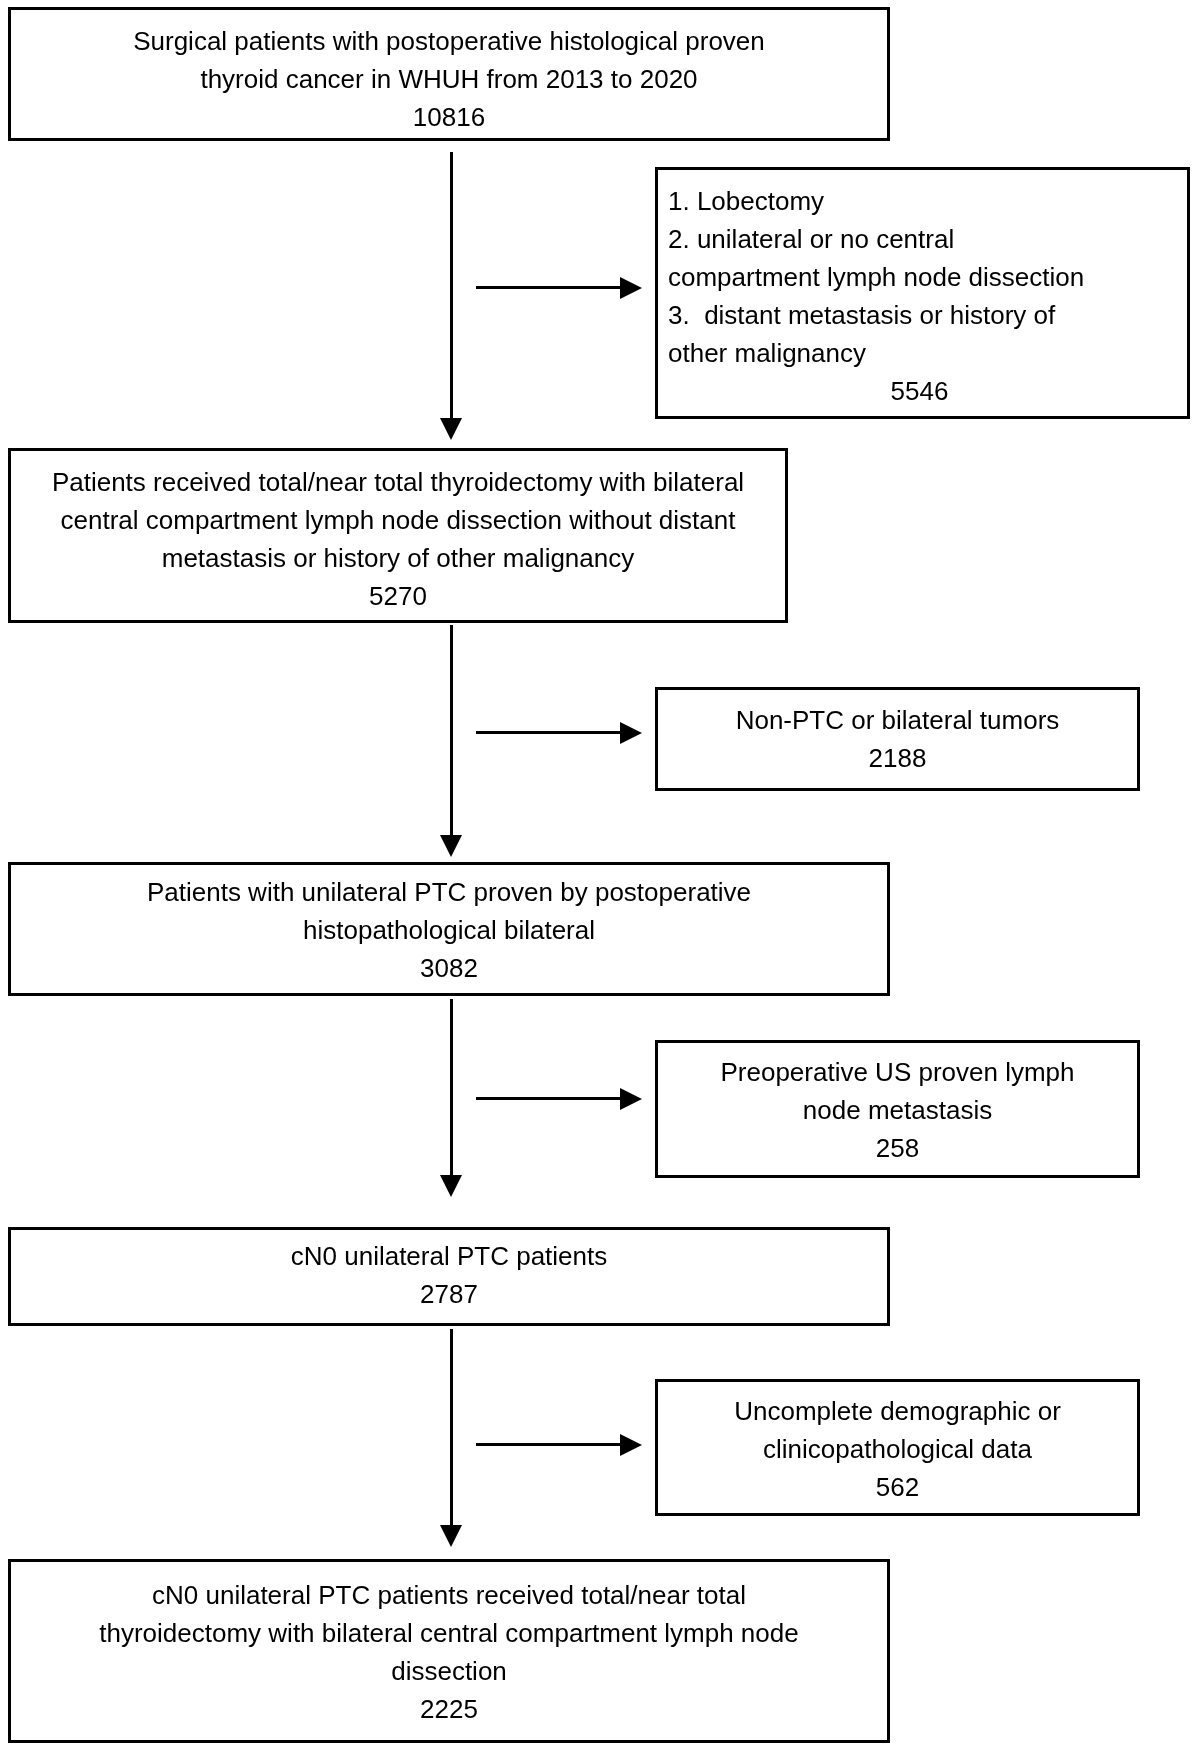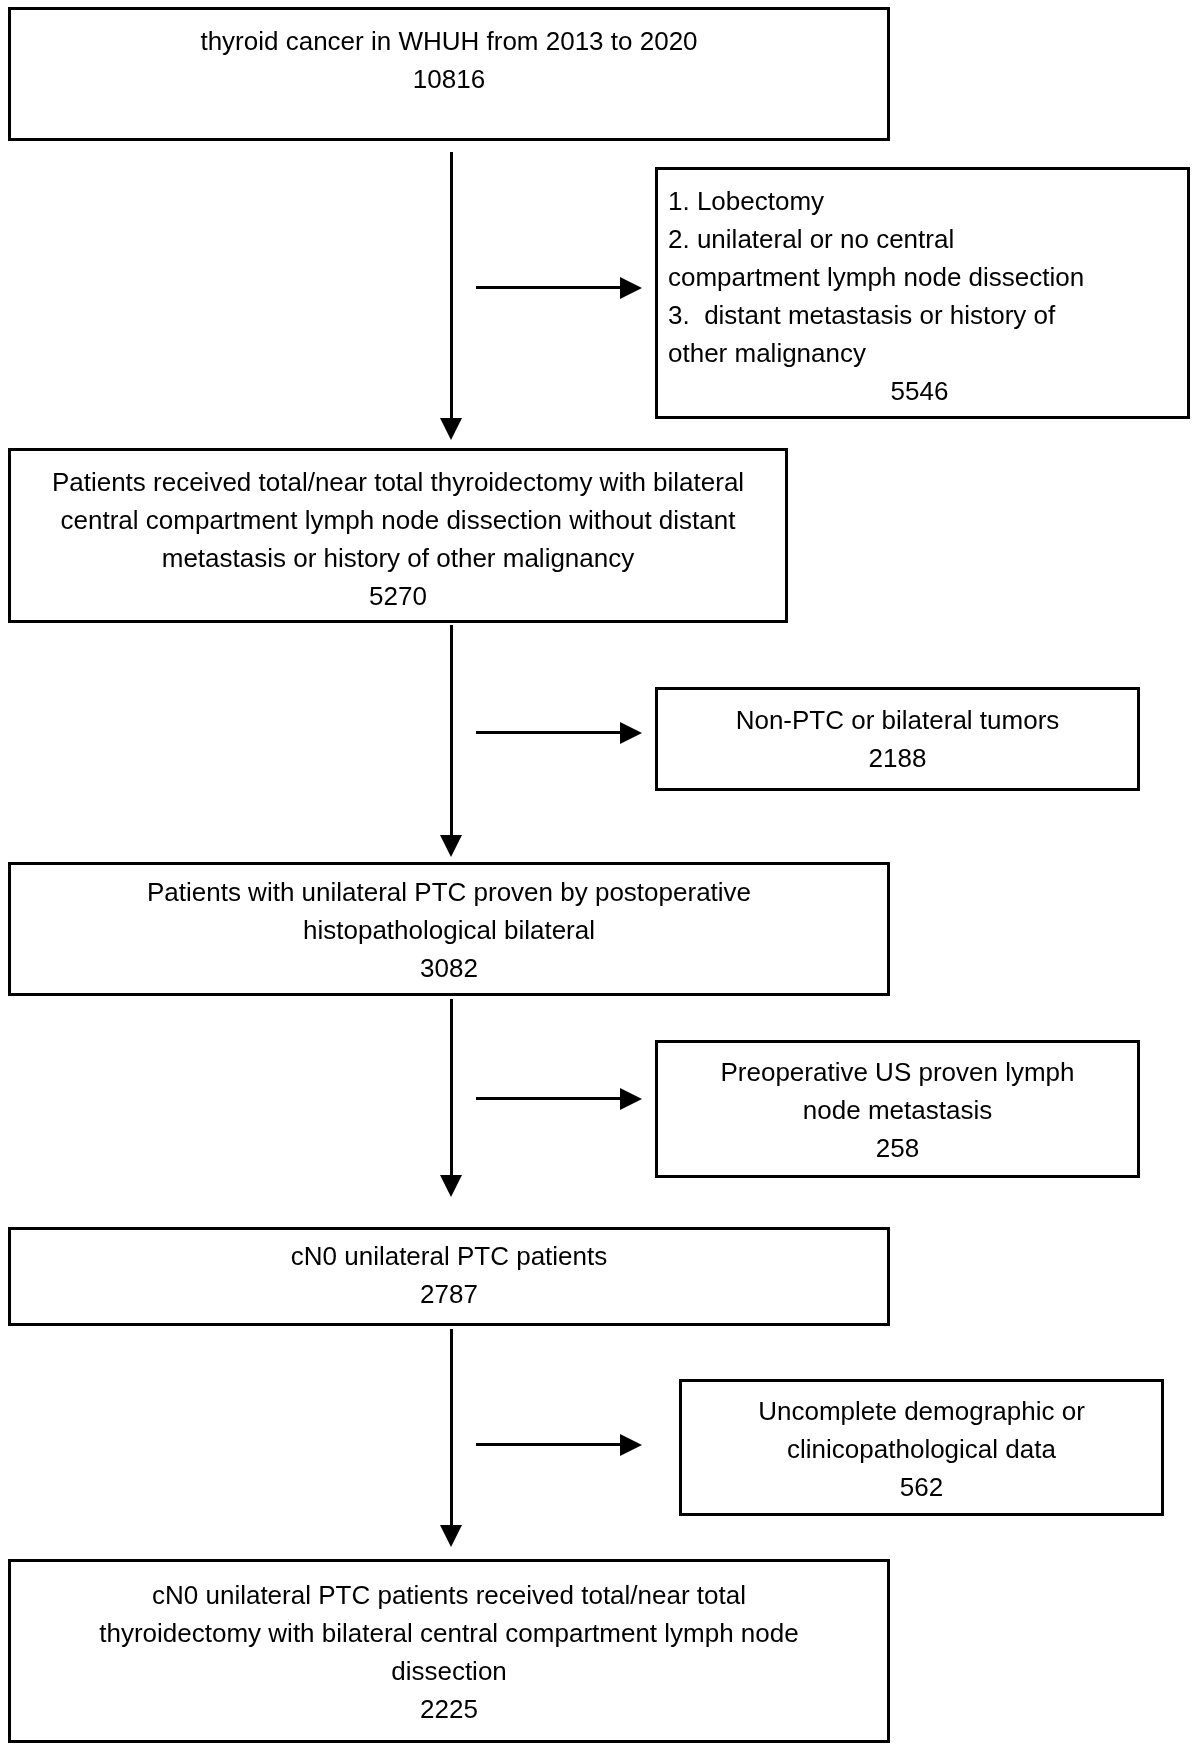--- a/index.html
+++ b/index.html
@@ -47,20 +47,21 @@
     border-bottom: 11px solid transparent;
     border-left: 22px solid #000000;
   }
 </style>
 </head>
 <body>
 
 <div class="canvas">
 
   <div class="box" style="left:8px; top:7px; width:882px; height:134px; padding-top:12px;">
+    <div class="line">Surgical patients with postoperative histological proven</div>
     <div class="line">thyroid cancer in WHUH from 2013 to 2020</div>
     <div class="line count">10816</div>
   </div>
 
   <div>
     <div class="vline" style="left:450px; top:152px; height:266px;"></div>
     <div class="head-down" style="left:440px; top:418px;"></div>
   </div>
 
   <div>
@@ -129,21 +130,21 @@
   <div>
     <div class="vline" style="left:450px; top:1329px; height:196px;"></div>
     <div class="head-down" style="left:440px; top:1525px;"></div>
   </div>
 
   <div>
     <div class="hline" style="left:476px; top:1443px; width:144px;"></div>
     <div class="head-right" style="left:620px; top:1434px;"></div>
   </div>
 
-  <div class="box" style="left:655px; top:1379px; width:485px; height:137px; padding-top:10px;margin-left:24px;">
+  <div class="box" style="left:655px; top:1379px; width:485px; height:137px; padding-top:10px;">
     <div class="line">Uncomplete demographic or</div>
     <div class="line">clinicopathological data</div>
     <div class="line count">562</div>
   </div>
 
   <div class="box" style="left:8px; top:1559px; width:882px; height:184px; padding-top:14px;">
     <div class="line">cN0 unilateral PTC patients received total/near total</div>
     <div class="line">thyroidectomy with bilateral central compartment lymph node</div>
     <div class="line">dissection</div>
     <div class="line count">2225</div>

